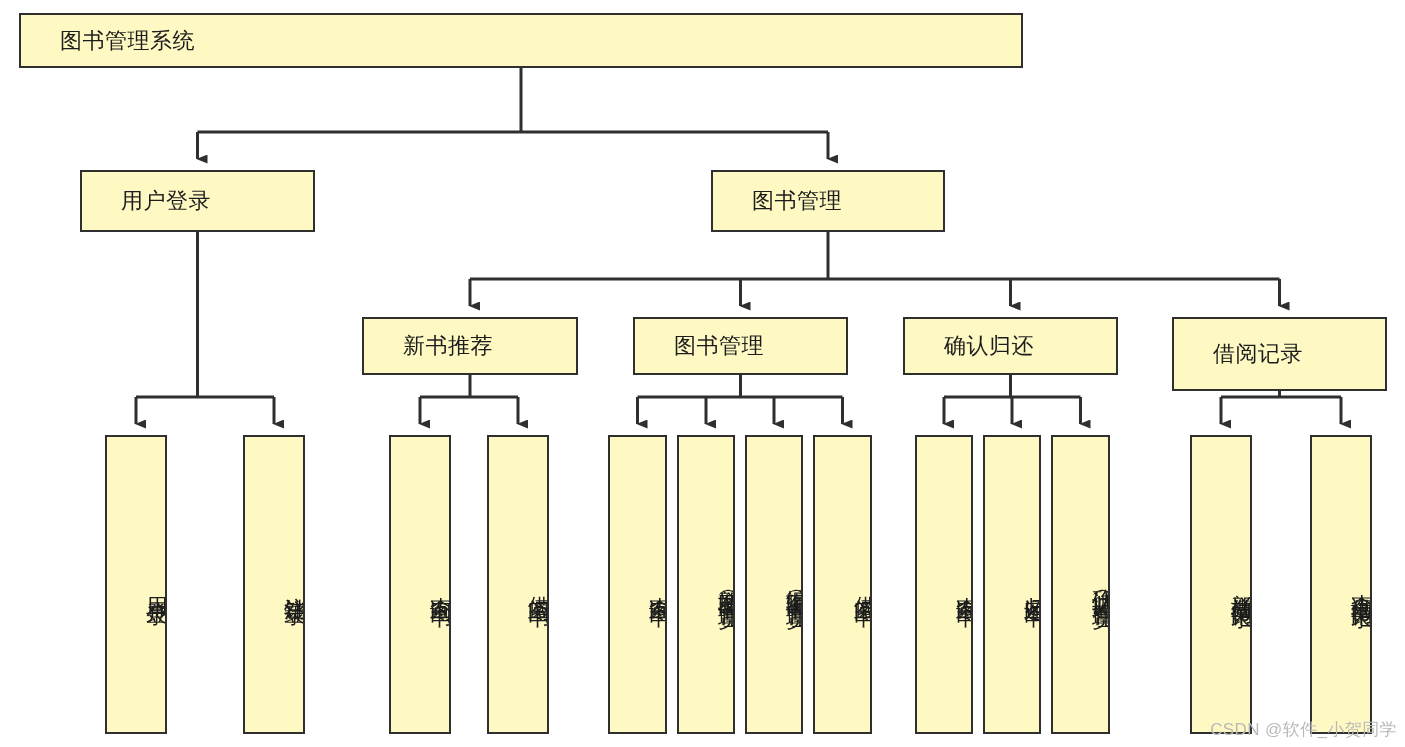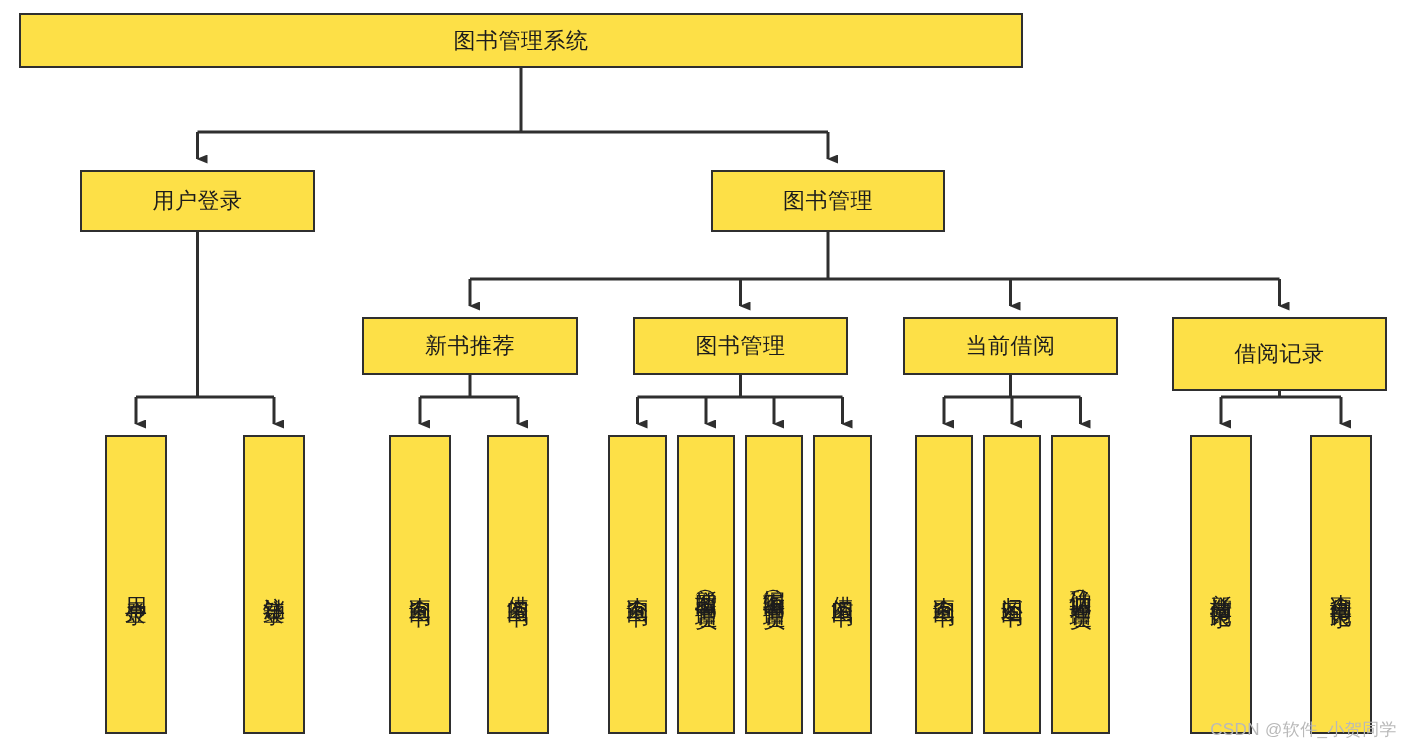--- a/index.html
+++ b/index.html
@@ -24,26 +24,27 @@
   svg.canvas {
     position: absolute;
     left: 0;
     top: 0;
     width: 1405px;
     height: 747px;
   }
   .node-box {
     position: absolute;
     box-sizing: border-box;
-    background: #fde047;
+    background: #fef9c3;
     border: 2.5px solid #2f2f2f;
     display: flex;
     align-items: center;
-    justify-content: center;
+    justify-content: flex-start;
     overflow: hidden;
+    padding-left: 39px;
   }
   .node-label-h {
     font-size: 22px;
     color: #1c1c1c;
     line-height: 1.15;
     letter-spacing: 0.5px;
     white-space: nowrap;
   }
   .node-label-v {
     writing-mode: vertical-rl;
@@ -126,21 +127,21 @@
     <span class="node-label-h">新书推荐</span>
   </div>
 
   <div class="node-box" style="left: 711px; top: 170px; width: 234px; height: 62px;">
     <span class="node-label-h">图书管理</span>
   </div>
   <div class="node-box" style="left: 633px; top: 317px; width: 215px; height: 58px;">
     <span class="node-label-h">图书管理</span>
   </div>
   <div class="node-box" style="left: 903px; top: 317px; width: 215px; height: 58px;">
-    <span class="node-label-h">当前借阅</span>
+    <span class="node-label-h">确认归还</span>
   </div>
   <div class="node-box" style="left: 1172px; top: 317px; width: 215px; height: 74px;">
     <span class="node-label-h">借阅记录</span>
   </div>
 
   <div class="node-box" style="left: 105px; top: 435px; width: 62px; height: 299px;">
     <span class="node-label-v">用户登录</span>
   </div>
   <div class="node-box" style="left: 243px; top: 435px; width: 62px; height: 299px;">
     <span class="node-label-v">注销登录</span>

